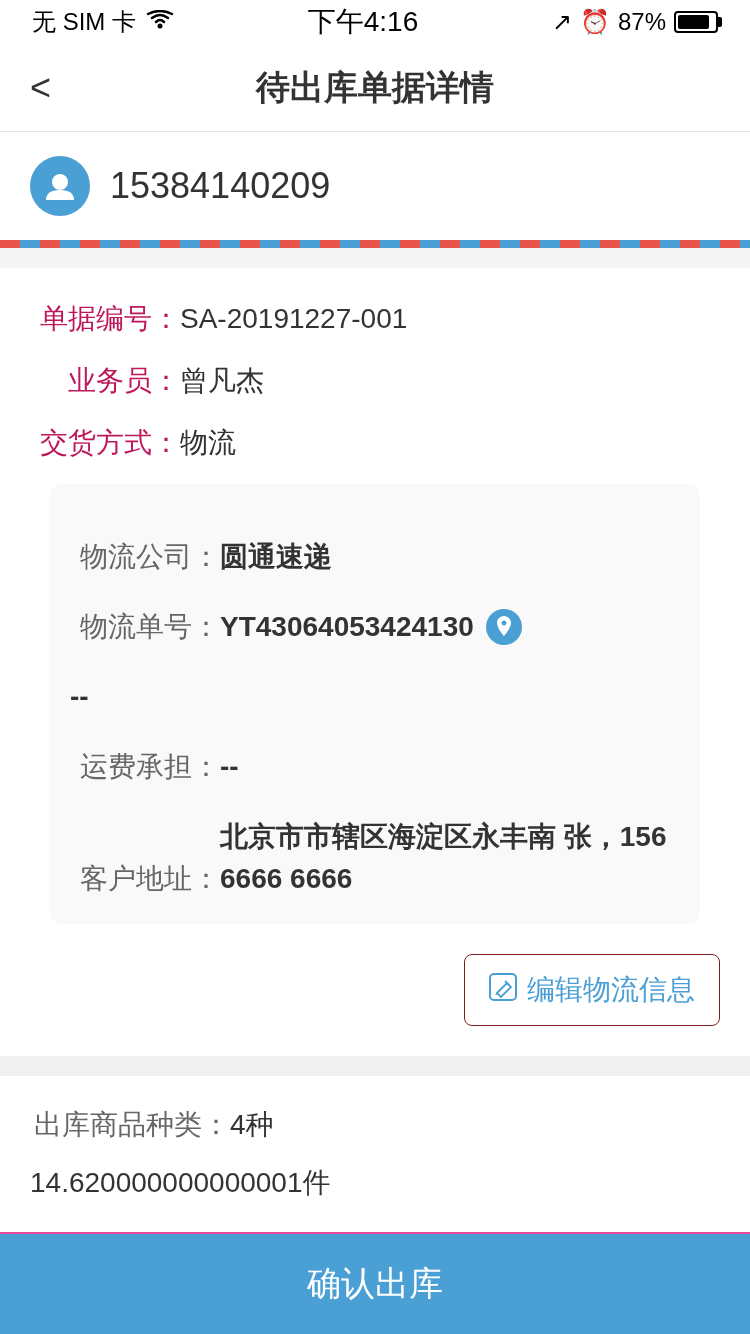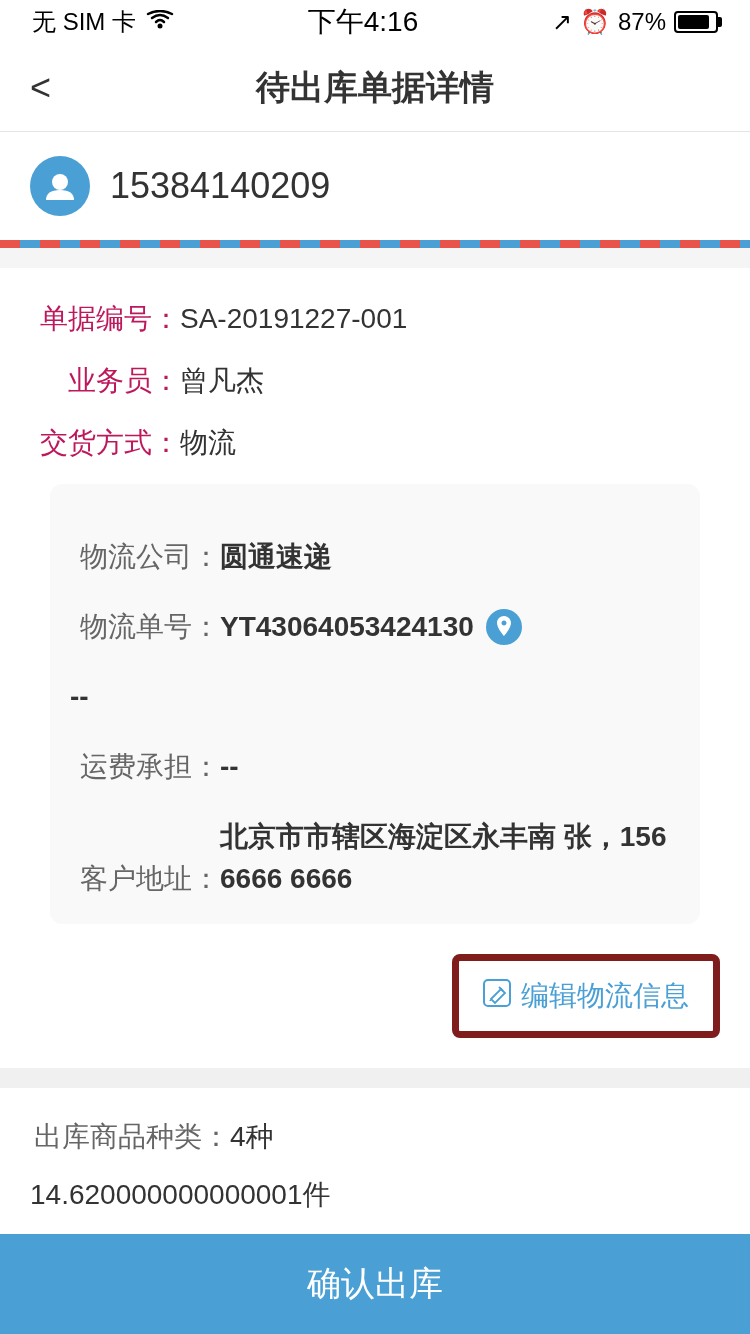--- a/index.html
+++ b/index.html
@@ -191,21 +191,21 @@
     }
 
     
     .edit-btn-row {
       display: flex;
       justify-content: flex-end;
       padding: 0 20px 20px;
       background: #fff;
     }
     .edit-btn {
-      border: 7px solid #7f1d1d;
+      border: 1px solid #7f1d1d;
       border-radius: 8px;
       padding: 16px 24px;
       color: #4a9fd4;
       font-size: 28px;
       background: #fff;
       display: flex;
       align-items: center;
       gap: 10px;
       cursor: pointer;
     }

